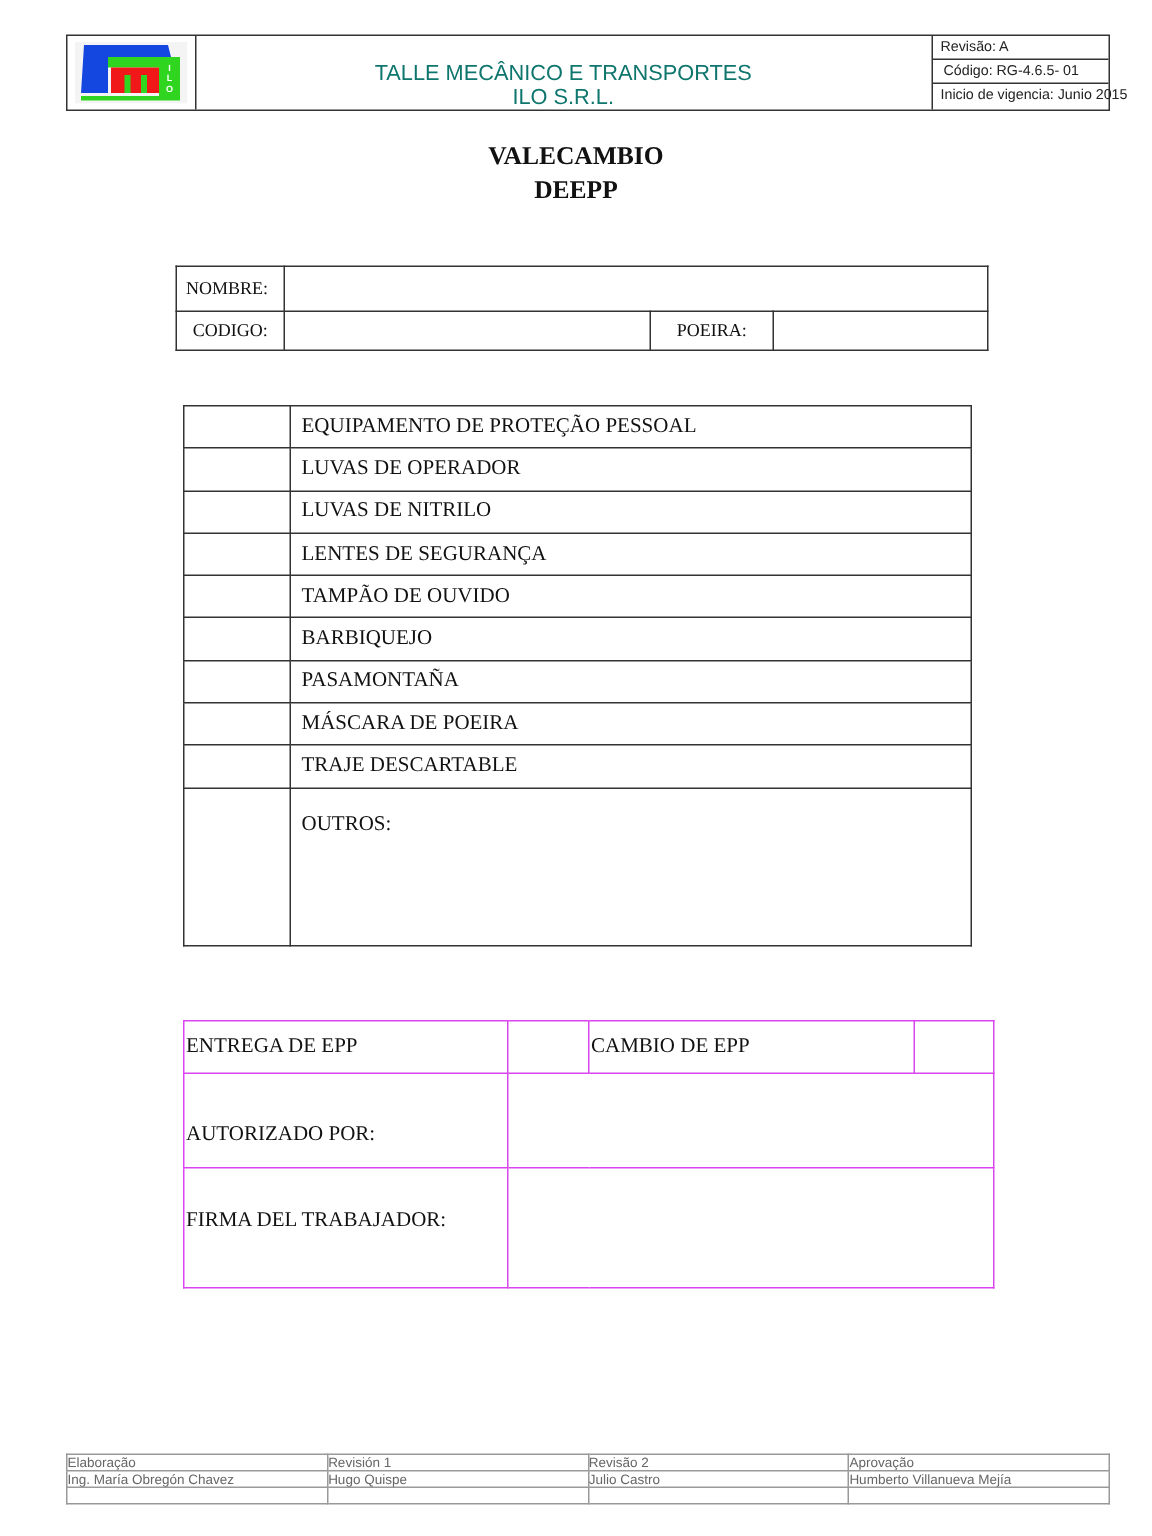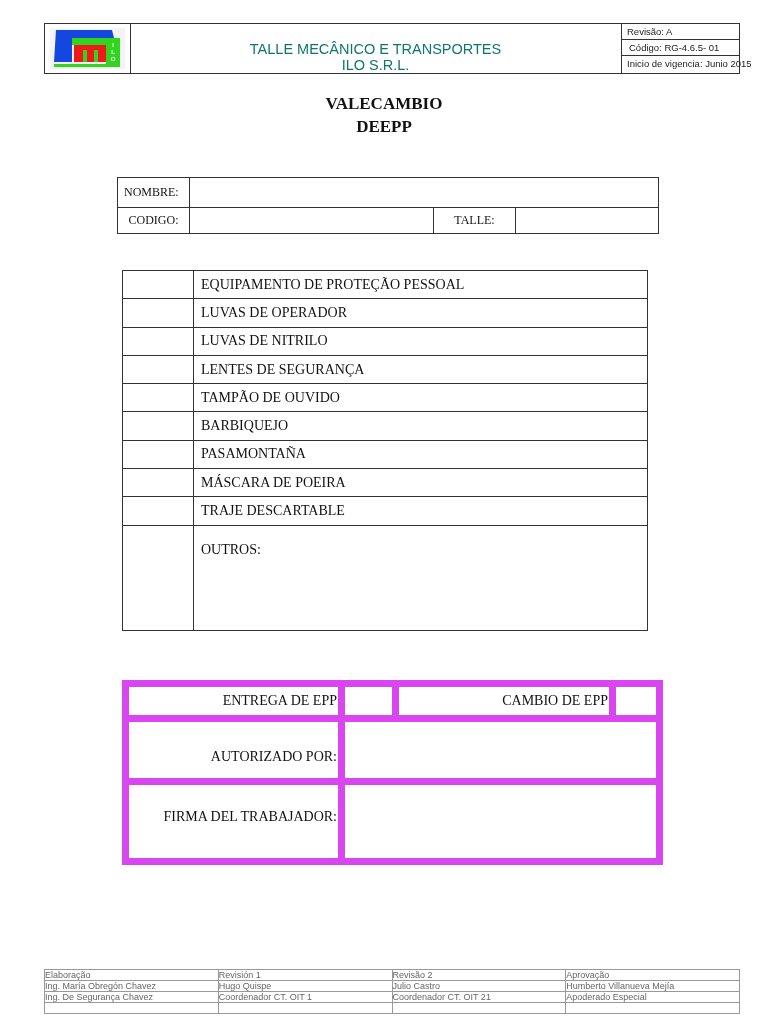--- a/index.html
+++ b/index.html
@@ -25,21 +25,21 @@
     .info tr.r2 td { height: 26px; text-align: center; }
 
     
     .epp { position: absolute; left: 122px; top: 270px; width: 526px; border-collapse: collapse; font-size: 14px; }
     .epp td { border: 1px solid #333; height: 28.3px; padding: 0 7px; box-sizing: border-box; }
     .epp td.chk { width: 71px; }
     .epp tr.outros td { height: 105px; vertical-align: top; padding-top: 16px; }
 
     
     .auth { position: absolute; left: 122px; top: 680px; width: 541px; border-collapse: collapse; font-size: 14px; }
-    .auth td { border: 7px solid #d946ef; box-sizing: border-box; text-align: right; }
+    .auth td { border: 1px solid #d946ef; box-sizing: border-box; text-align: left; }
     .auth tr.h td { height: 35px; }
     .auth tr.a td { height: 63px; }
     .auth tr.f td { height: 80px; }
 
     
     .foot { position: absolute; left: 44px; top: 969px; width: 696px; border-collapse: collapse; font-family: "Liberation Sans", sans-serif; font-size: 9px; color: #666; }
     .foot td { border: 1px solid #999; height: 11px; line-height: 10px; text-align: left; padding: 0; box-sizing: border-box; width: 25%; }
   </style>
 </head>
 <body>
@@ -78,21 +78,21 @@
 
 <table class="info">
   <tbody>
       <tr>
     <td style="width:72px">NOMBRE:</td>
     <td colspan="3"></td>
   </tr>
   <tr class="r2">
     <td>CODIGO:</td>
     <td style="width:244px"></td>
-    <td style="width:82px; text-align:center">TALLE:</td>
+    <td style="width:82px; text-align:center">POEIRA:</td>
     <td></td>
   </tr>
 </tbody>
   </table>
 
 <table class="epp">
   <tbody>
       <tr>
         <td class="chk"></td>
         <td>EQUIPAMENTO DE PROTEÇÃO PESSOAL</td>
@@ -163,25 +163,19 @@
     <td>Revisão 2</td>
     <td>Aprovação</td>
   </tr>
   <tr>
     <td>Ing. María Obregón Chavez</td>
     <td>Hugo Quispe</td>
     <td>Julio Castro</td>
     <td>Humberto Villanueva Mejía</td>
   </tr>
   <tr>
-    <td>Ing. De Segurança Chavez</td>
-    <td>Coordenador CT. OIT 1</td>
-    <td>Coordenador CT. OIT 21</td>
-    <td>Apoderado Especial</td>
-  </tr>
-  <tr>
     <td></td>
     <td></td>
     <td></td>
     <td></td>
   </tr>
 </tbody>
   </table>
 
 </body></html>

